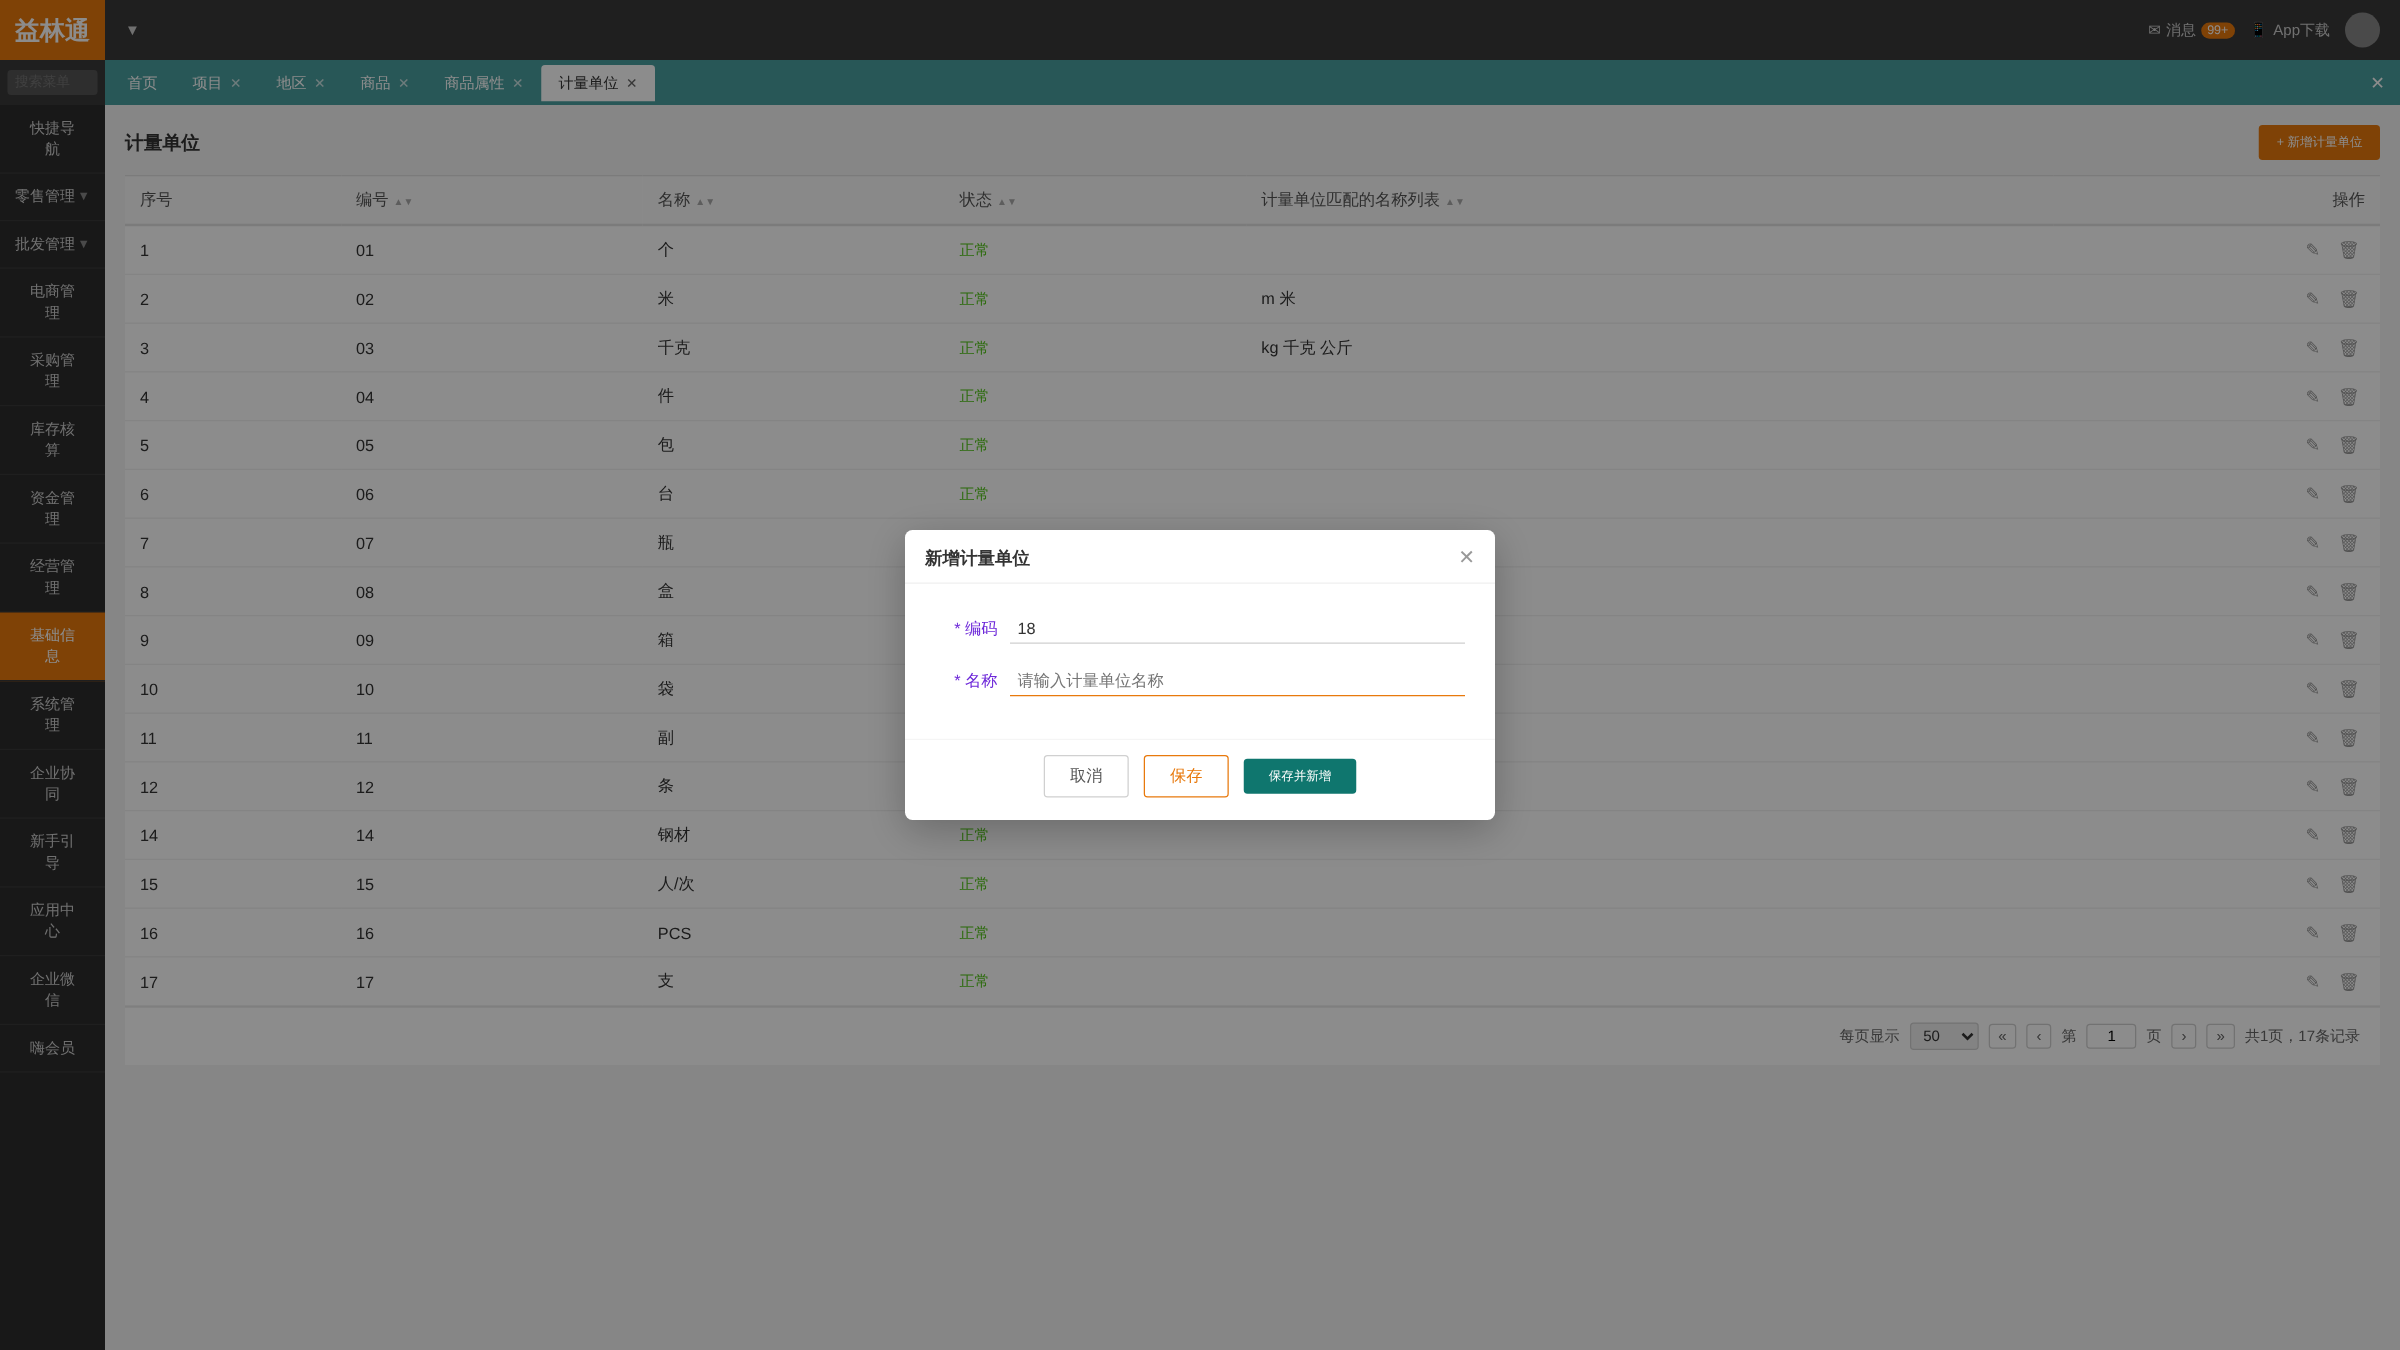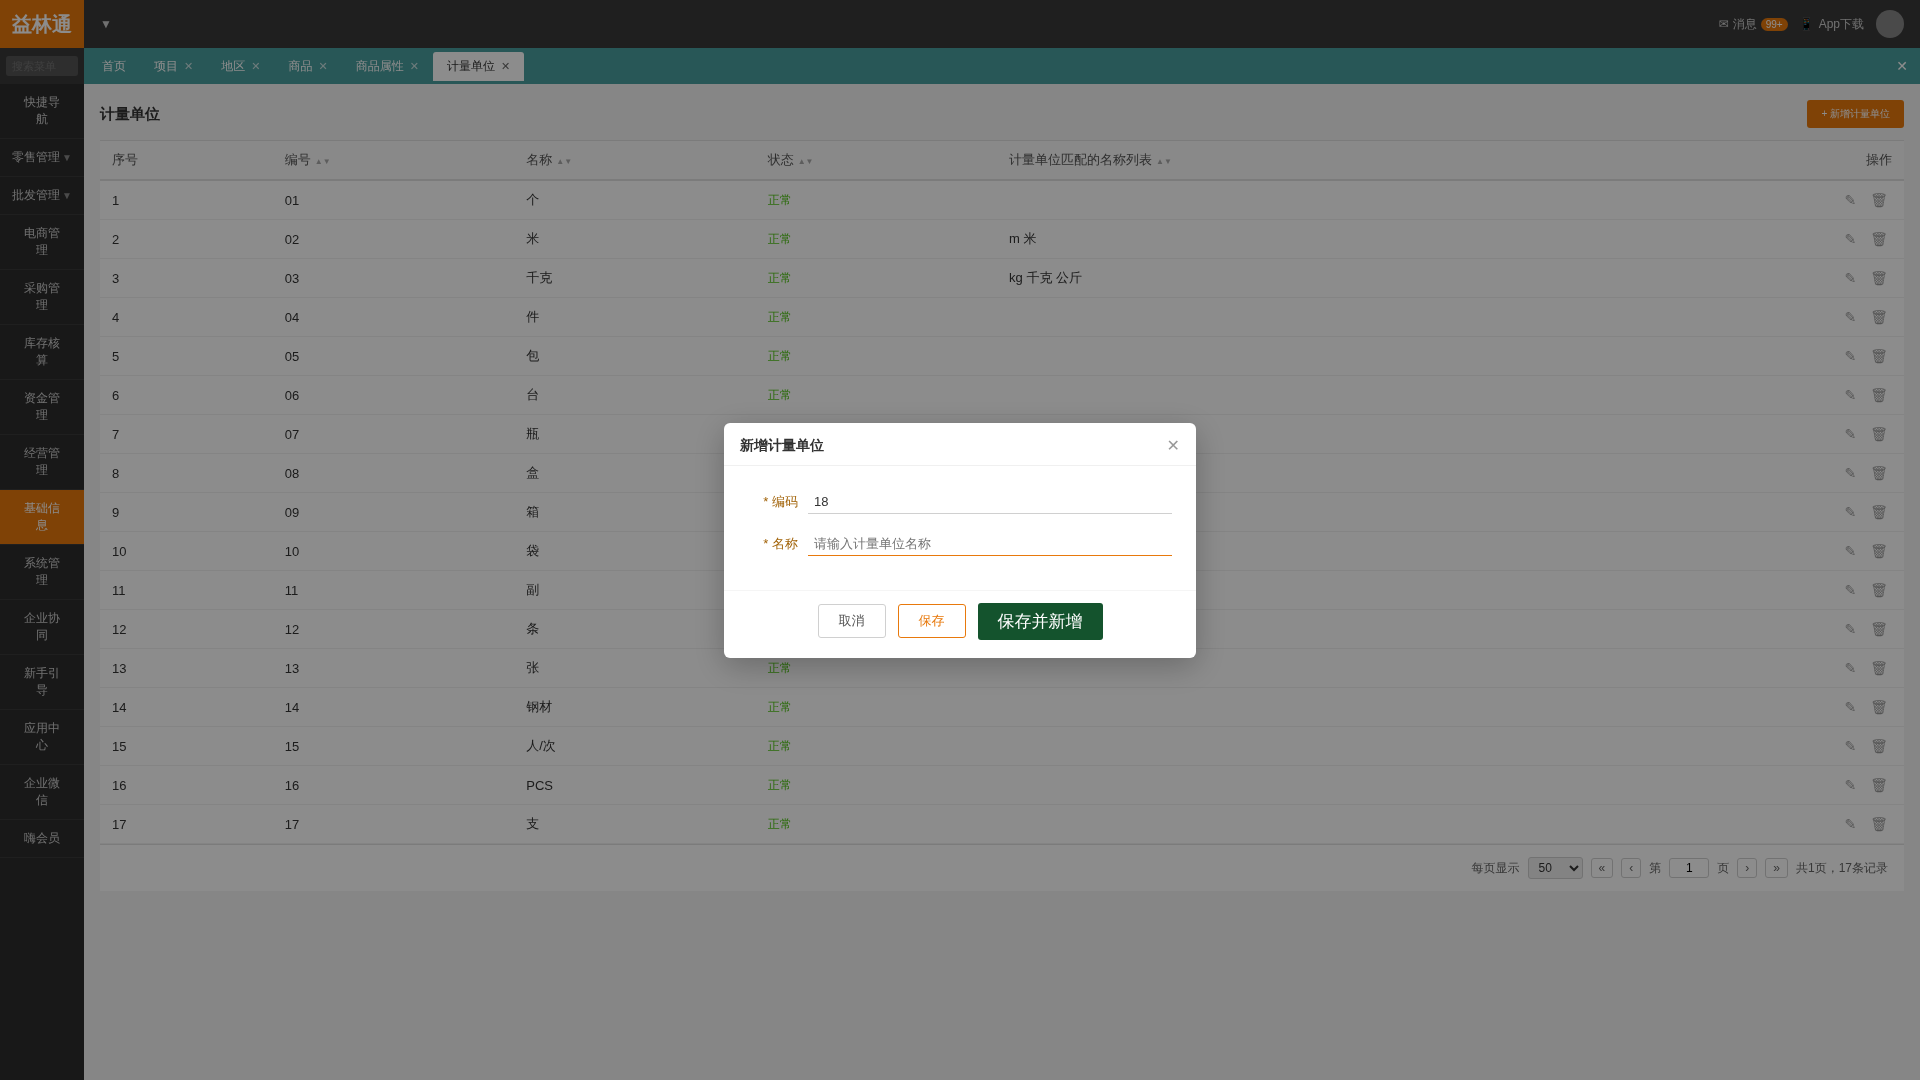--- a/index.html
+++ b/index.html
@@ -250,21 +250,21 @@
     .modal-close { cursor: pointer; color: #999; font-size: 16px; background: none; border: none; line-height: 1; }
     .modal-body { padding: 24px 24px 16px; }
     .form-row {
       display: flex;
       align-items: center;
       margin-bottom: 18px;
     }
     .form-label {
       width: 60px;
       text-align: right;
-      color: #a16207;
+      color: #6d28d9;
       font-size: 13px;
       flex-shrink: 0;
       padding-right: 10px;
     }
     .form-input {
       flex: 1;
       border: none;
       border-bottom: 1px solid #d0d0d0;
       padding: 4px 6px;
       font-size: 13px;
@@ -294,24 +294,24 @@
       border: 1px solid #e8790c;
       background: white;
       border-radius: 3px;
       cursor: pointer;
       font-size: 13px;
       color: #e8790c;
     }
     .btn-save-new {
       padding: 7px 20px;
       border: none;
-      background: #14532d;
-      border-radius: 3px;
-      cursor: pointer;
-      font-size: 17px;
+      background: #0f766e;
+      border-radius: 3px;
+      cursor: pointer;
+      font-size: 10px;
       color: white;
     }
   </style>
 </head>
 <body>
 
 <div class="sidebar">
   <div class="sidebar-logo">
     <span>益林通</span>
   </div>
@@ -588,33 +588,20 @@
     <td><span class="status-normal">正常</span></td>
     <td></td>
     <td>
       <div class="action-btns">
         <button class="action-btn">✎</button>
         <button class="action-btn">🗑</button>
       </div>
     </td>
   </tr>
           <tr>
-    <td>13</td>
-    <td>13</td>
-    <td>张</td>
-    <td><span class="status-normal">正常</span></td>
-    <td></td>
-    <td>
-      <div class="action-btns">
-        <button class="action-btn">✎</button>
-        <button class="action-btn">🗑</button>
-      </div>
-    </td>
-  </tr>
-          <tr>
     <td>14</td>
     <td>14</td>
     <td>钢材</td>
     <td><span class="status-normal">正常</span></td>
     <td></td>
     <td>
       <div class="action-btns">
         <button class="action-btn">✎</button>
         <button class="action-btn">🗑</button>
       </div>

